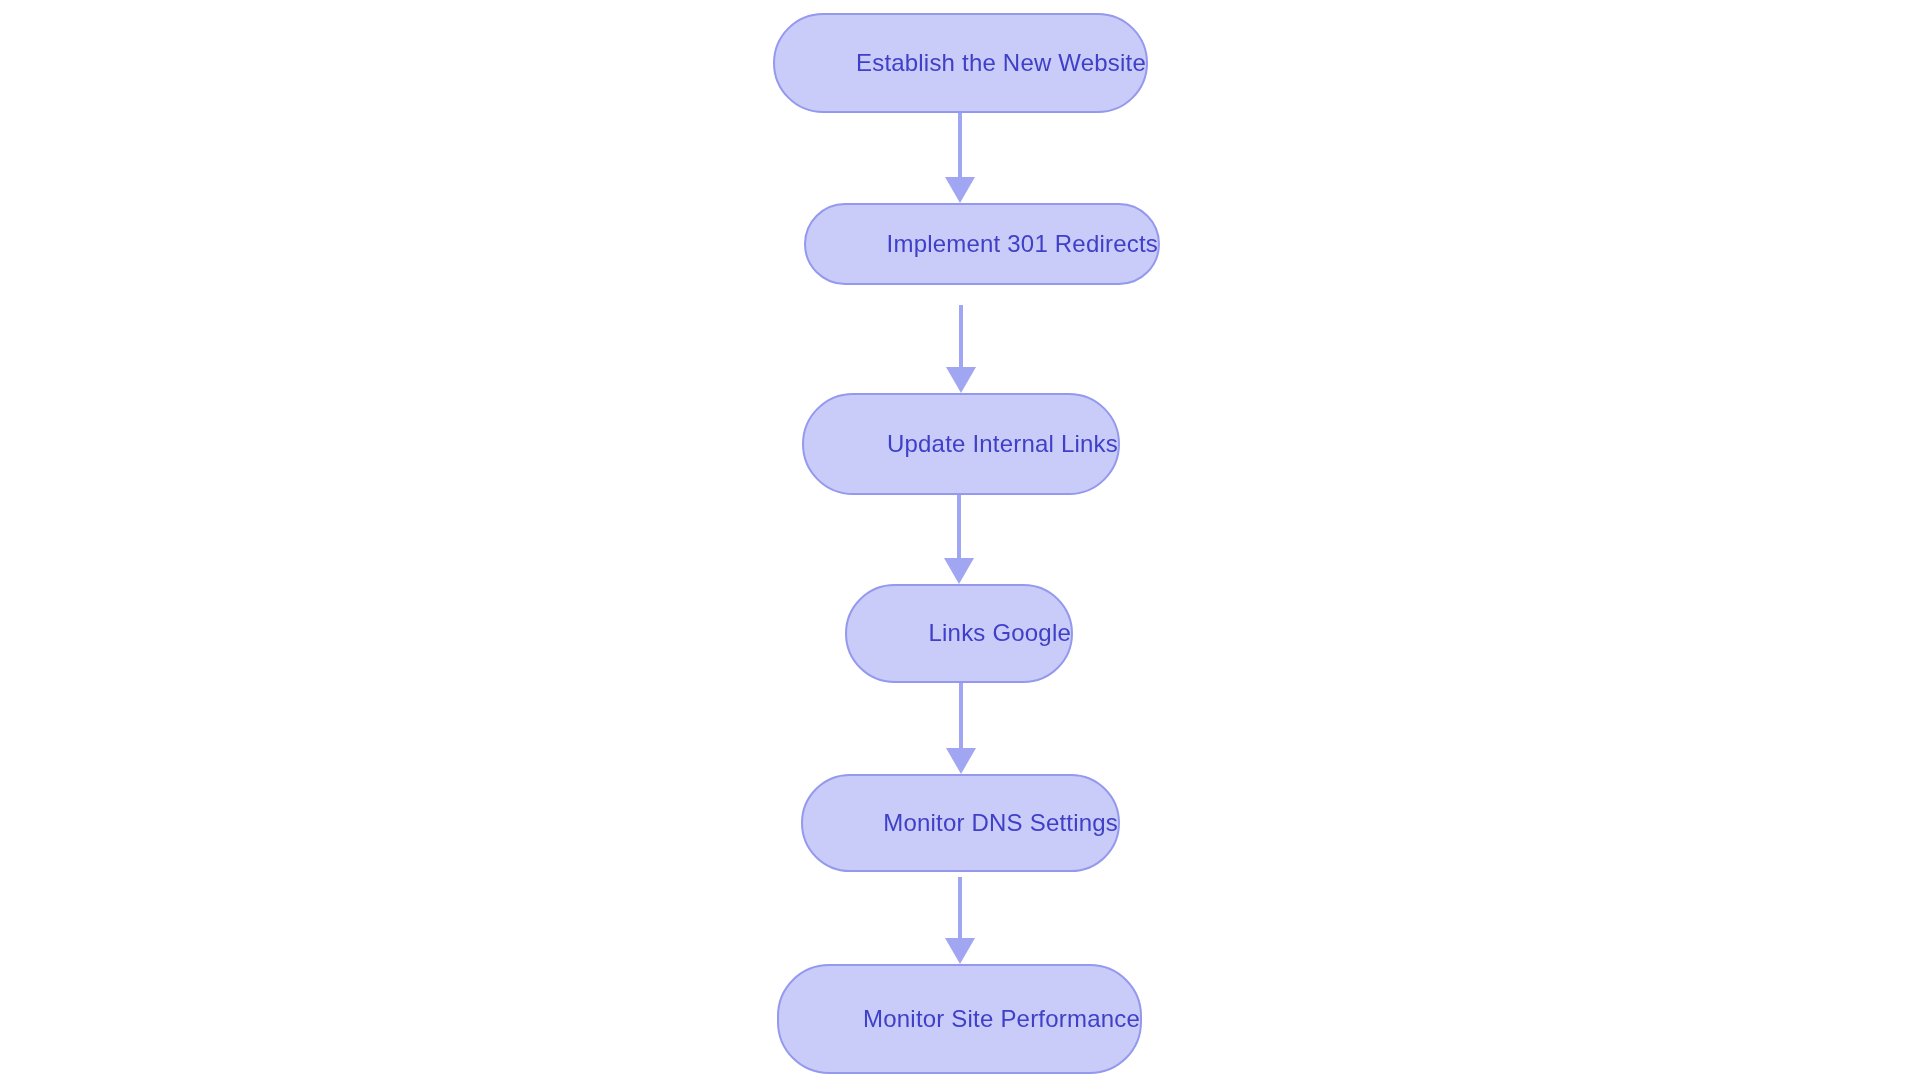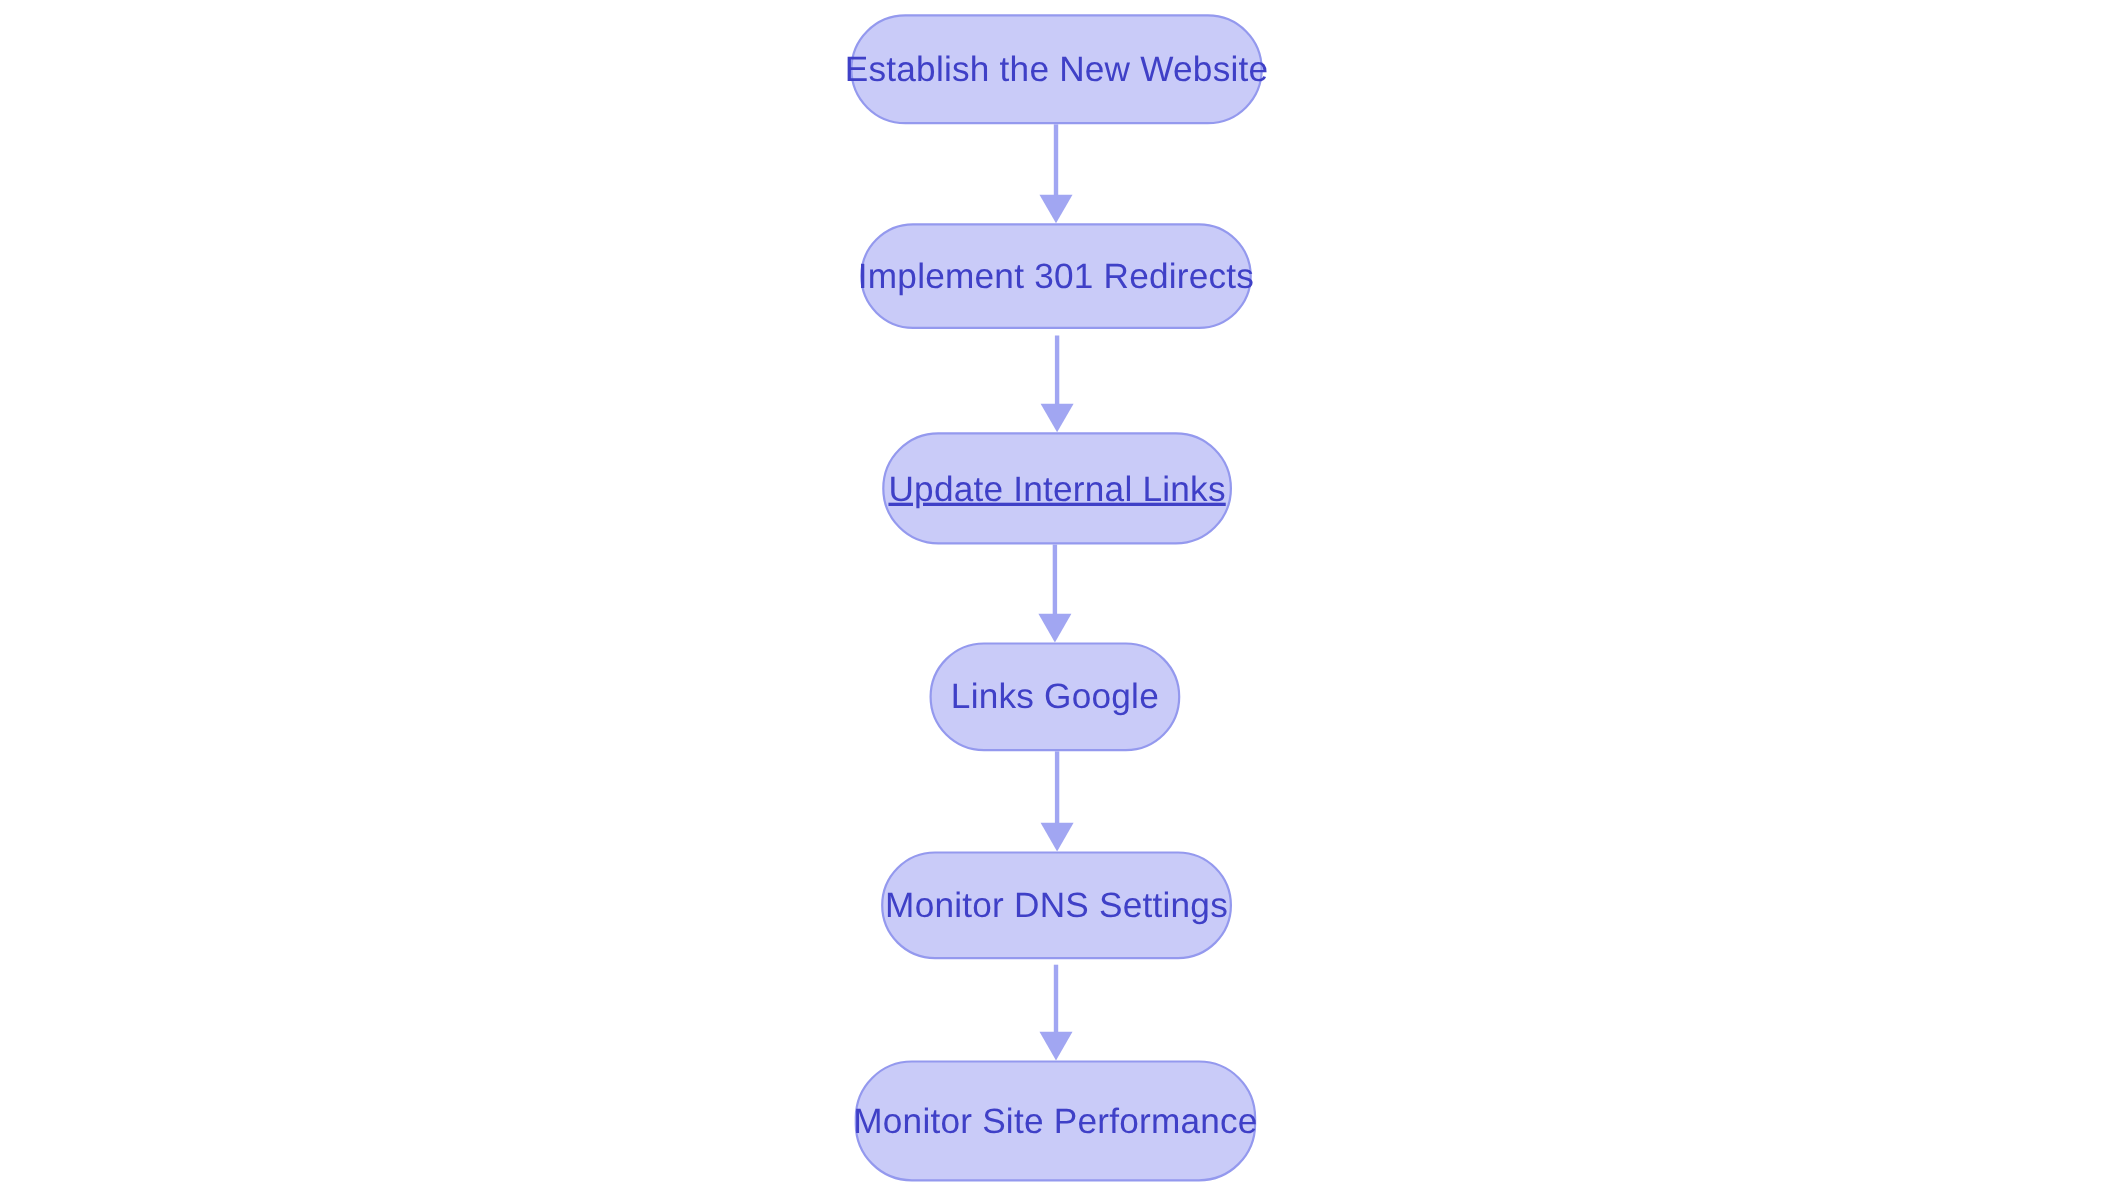--- a/index.html
+++ b/index.html
@@ -16,24 +16,24 @@
     font-family: "Liberation Sans", sans-serif;
   }
   .node {
     position: absolute;
     box-sizing: border-box;
     background: var(--node-fill, #c9cbf8);
     border: 2px solid var(--node-border, #9499ee);
     border-radius: 52px;
     display: flex;
     align-items: center;
-    justify-content: center;
+    justify-content: flex-end;
     text-align: center;
     color: var(--node-text, #3f40c7);
-    font-size: 32px;
+    font-size: 24px;
     letter-spacing: 0.2px;
     line-height: 1.2;
     white-space: nowrap;
   }
   .arrow {
     position: absolute;
     width: 30px;
   }
   .arrow .stem {
     position: absolute;
@@ -61,30 +61,30 @@
 
   <div class="node" style="left: 773px; top: 13px; width: 375px; height: 100px;">
     <span>Establish the New Website</span>
   </div>
 
   <div class="arrow" style="left: 945px; top: 113px; height: 90px;">
     <div class="stem"></div>
     <div class="head"></div>
   </div>
 
-  <div class="node" style="left: 782px; top: 203px; width: 356px; height: 96px;">
+  <div class="node" style="left: 804px; top: 203px; width: 356px; height: 82px;">
     <span>Implement 301 Redirects</span>
   </div>
 
   <div class="arrow" style="left: 946px; top: 305px; height: 88px;">
     <div class="stem"></div>
     <div class="head"></div>
   </div>
 
-  <div class="node" style="left: 802px; top: 393px; width: 318px; height: 102px; text-decoration: underline;">
+  <div class="node" style="left: 802px; top: 393px; width: 318px; height: 102px;">
     <span>Update Internal Links</span>
   </div>
 
   <div class="arrow" style="left: 944px; top: 495px; height: 89px;">
     <div class="stem"></div>
     <div class="head"></div>
   </div>
 
   <div class="node" style="left: 845px; top: 584px; width: 228px; height: 99px;">
     <span>Links Google</span>

